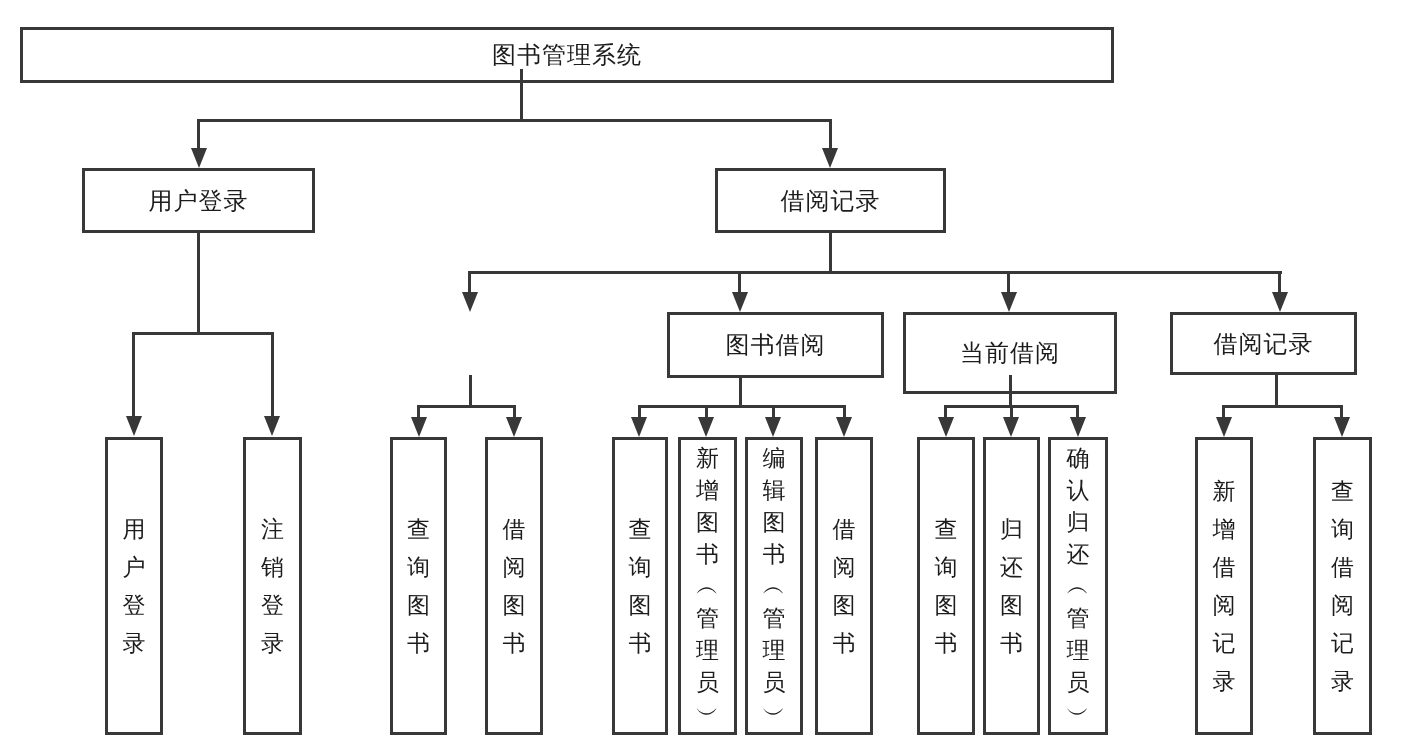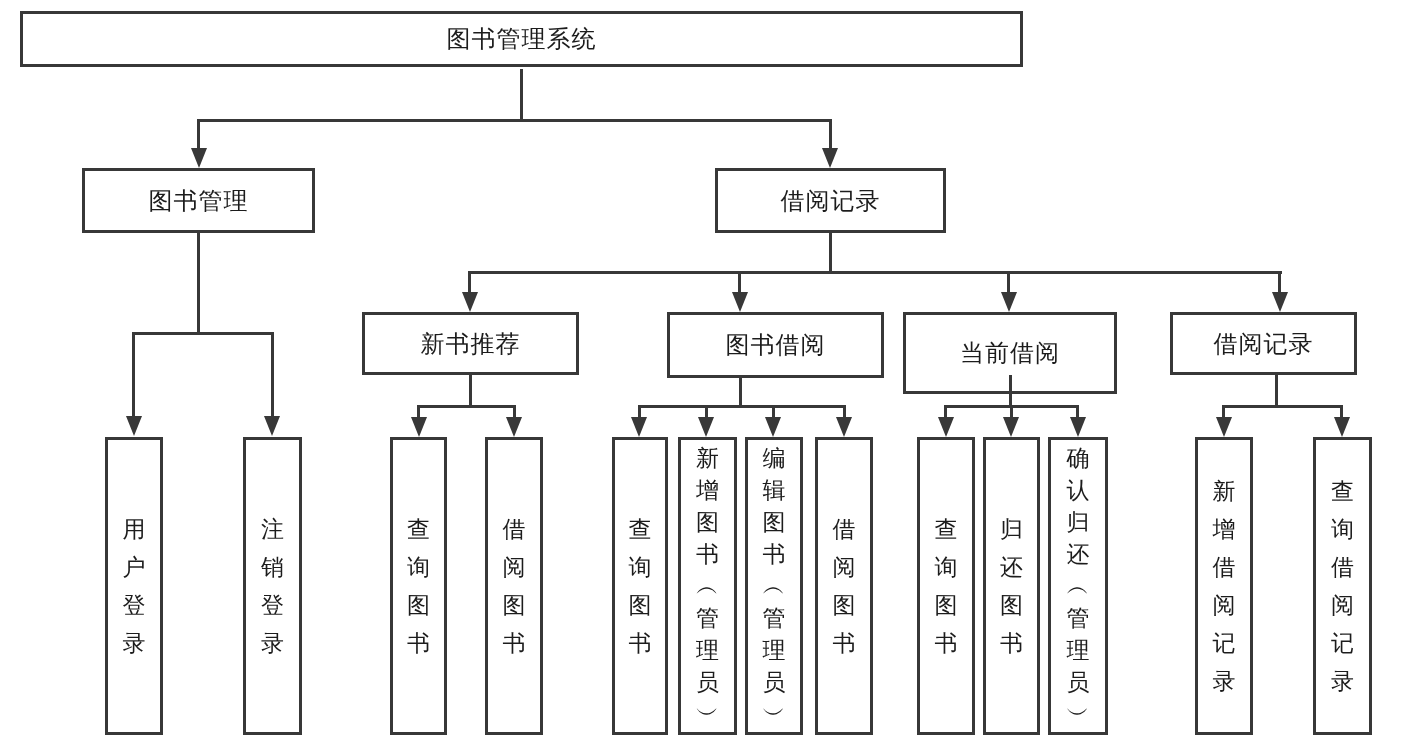--- a/index.html
+++ b/index.html
@@ -43,51 +43,50 @@
     color:#9f9f9f;
     text-shadow:0 0 3px #ffffff,0 0 2px #ffffff;
     white-space:nowrap;
   }
 </style>
 </head>
 <body>
 
 <div id="canvas">
 
-  <div class="box" style="left:20px;top:11px;width:1003px;height:56px">图书管理系统</div>
+  <div class="box" style="left:20px;top:27px;width:1094px;height:56px">图书管理系统</div>
 
   <div class="line" style="left:520px;top:69px;width:3px;height:52px"></div>
   <div class="line" style="left:198px;top:119px;width:634px;height:3px"></div>
   <div class="line" style="left:197px;top:119px;width:3px;height:32px"></div>
   <div class="arrow" style="left:191px;top:148px"></div>
   <div class="line" style="left:829px;top:119px;width:3px;height:32px"></div>
   <div class="arrow" style="left:822px;top:148px"></div>
 
-  <div class="box" style="left:82px;top:168px;width:233px;height:65px">图书管理</div>
+  <div class="box" style="left:82px;top:168px;width:233px;height:65px">用户登录</div>
   <div class="box" style="left:715px;top:168px;width:231px;height:65px">借阅记录</div>
 
   <div class="line" style="left:197px;top:233px;width:3px;height:101px"></div>
   <div class="line" style="left:133px;top:332px;width:141px;height:3px"></div>
   <div class="line" style="left:132px;top:332px;width:3px;height:86px"></div>
   <div class="arrow" style="left:126px;top:416px"></div>
   <div class="line" style="left:271px;top:332px;width:3px;height:86px"></div>
   <div class="arrow" style="left:264px;top:416px"></div>
 
   <div class="line" style="left:829px;top:233px;width:3px;height:40px"></div>
   <div class="line" style="left:469px;top:271px;width:813px;height:3px"></div>
   <div class="line" style="left:468px;top:271px;width:3px;height:24px"></div>
   <div class="arrow" style="left:462px;top:292px"></div>
   <div class="line" style="left:738px;top:271px;width:3px;height:24px"></div>
   <div class="arrow" style="left:732px;top:292px"></div>
   <div class="line" style="left:1007px;top:271px;width:3px;height:24px"></div>
   <div class="arrow" style="left:1001px;top:292px"></div>
   <div class="line" style="left:1278px;top:271px;width:3px;height:24px"></div>
   <div class="arrow" style="left:1272px;top:292px"></div>
 
-  <div class="box" style="left:362px;top:312px;width:217px;height:63px">新书推荐</div>
   <div class="box" style="left:667px;top:312px;width:217px;height:66px">图书借阅</div>
   <div class="box" style="left:903px;top:312px;width:214px;height:82px">当前借阅</div>
   <div class="box" style="left:1170px;top:312px;width:187px;height:63px">借阅记录</div>
 
   <div class="line" style="left:469px;top:375px;width:3px;height:33px"></div>
   <div class="line" style="left:417px;top:405px;width:99px;height:3px"></div>
   <div class="line" style="left:417px;top:405px;width:3px;height:14px"></div>
   <div class="arrow" style="left:411px;top:417px"></div>
   <div class="line" style="left:513px;top:405px;width:3px;height:14px"></div>
   <div class="arrow" style="left:506px;top:417px"></div>

